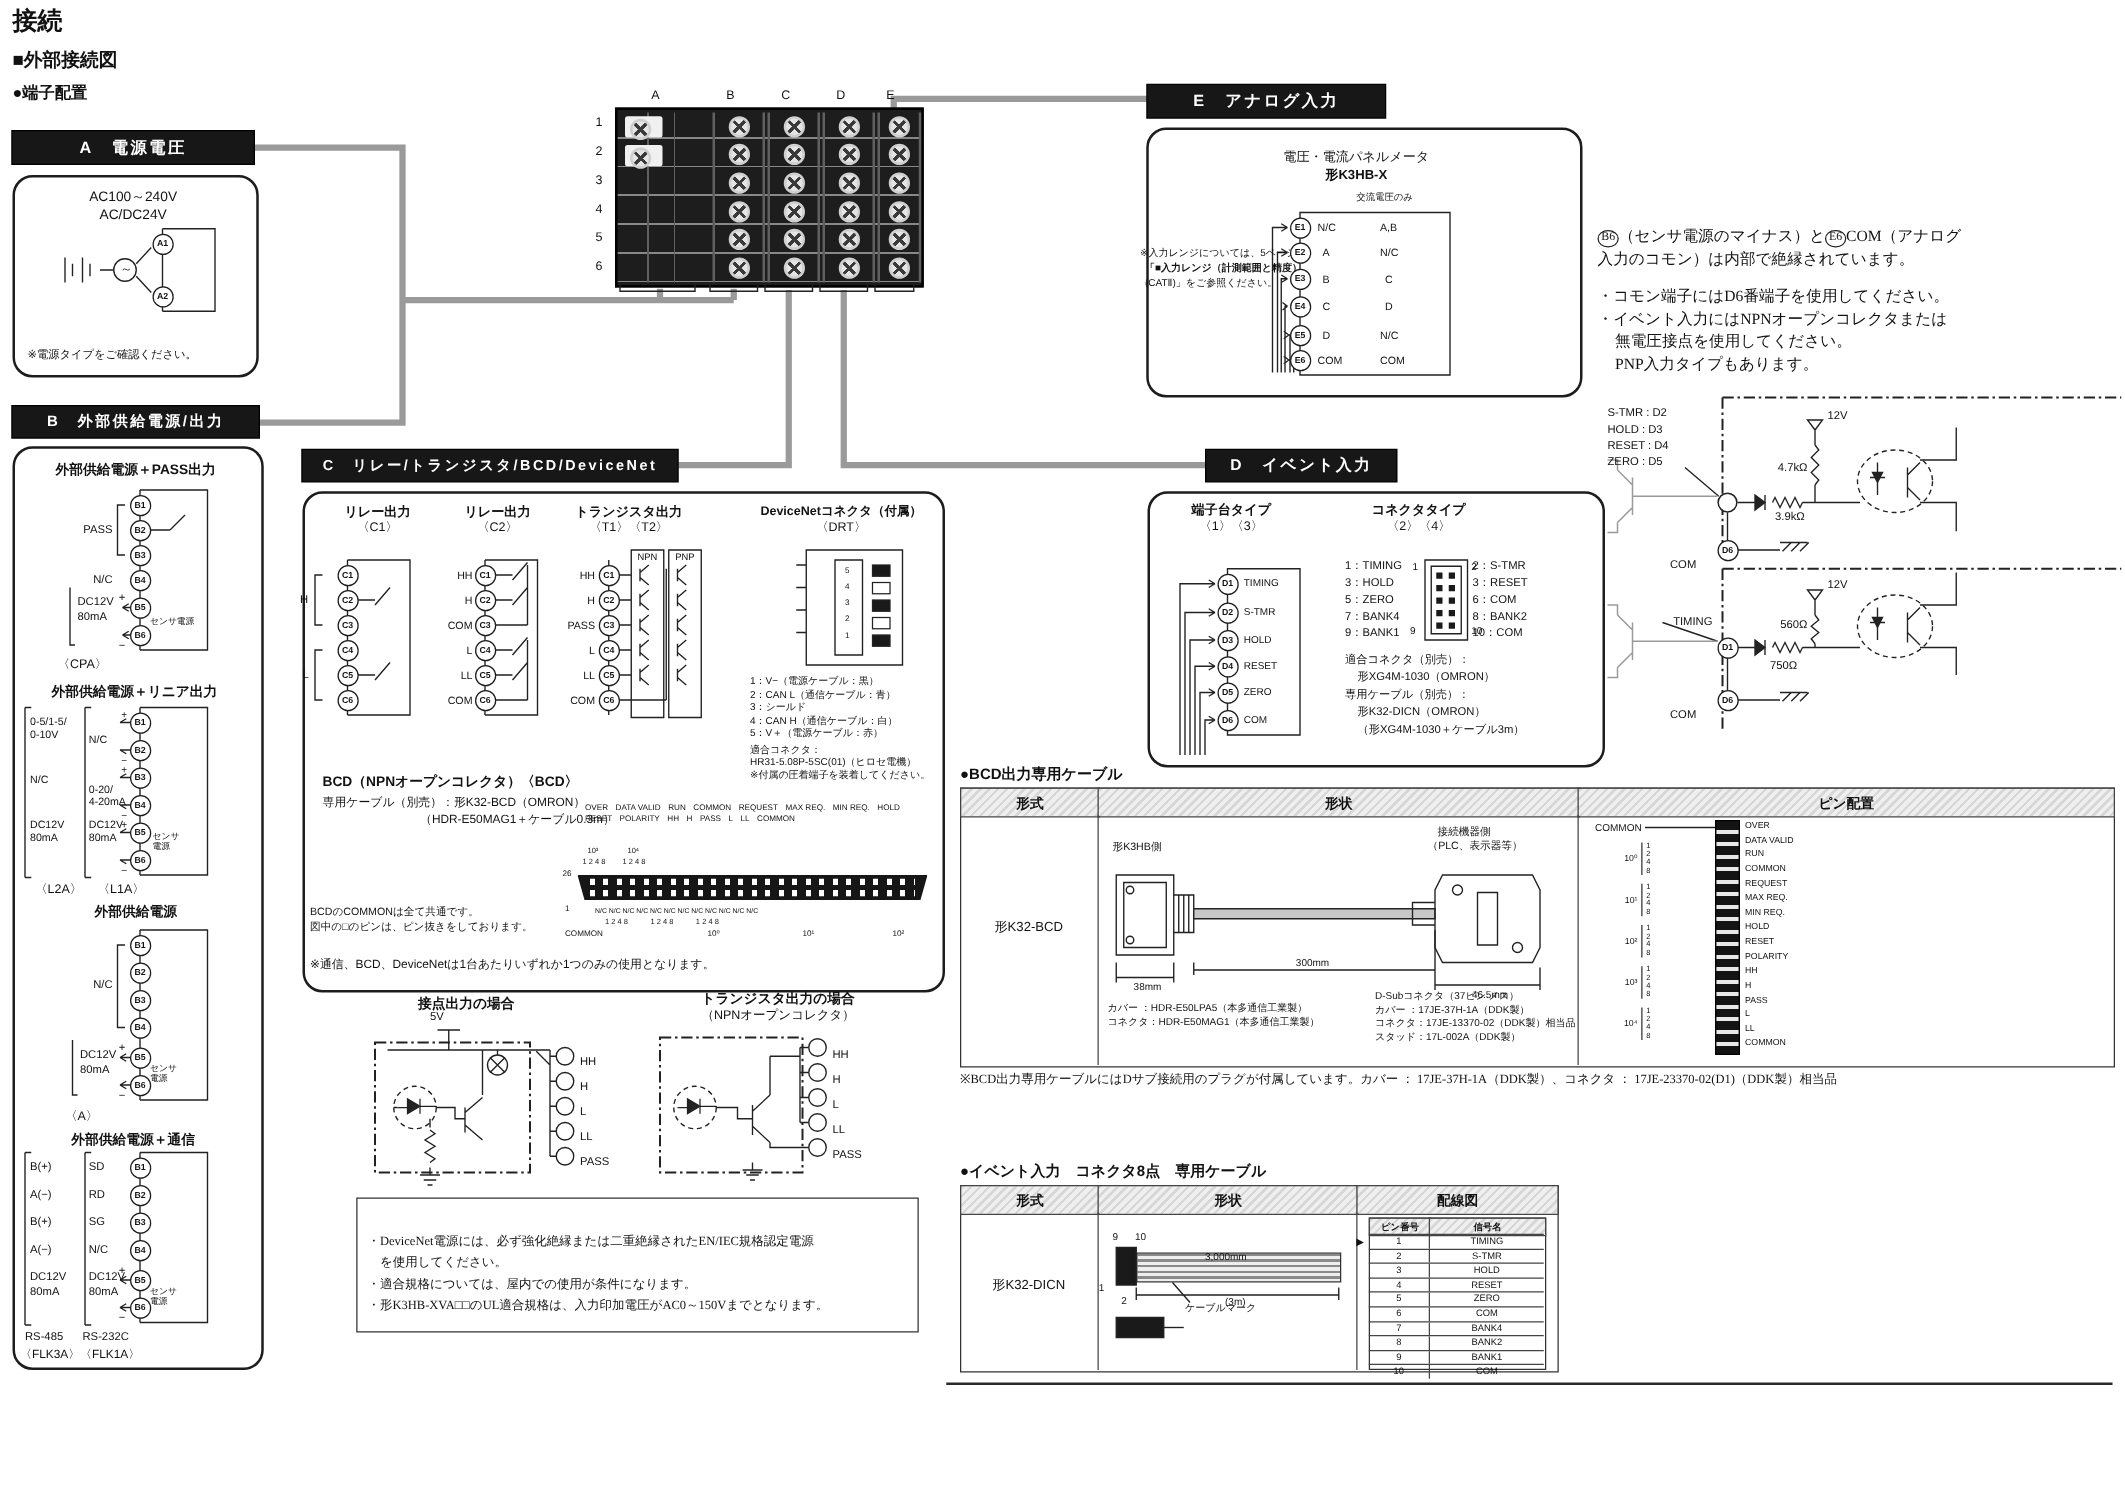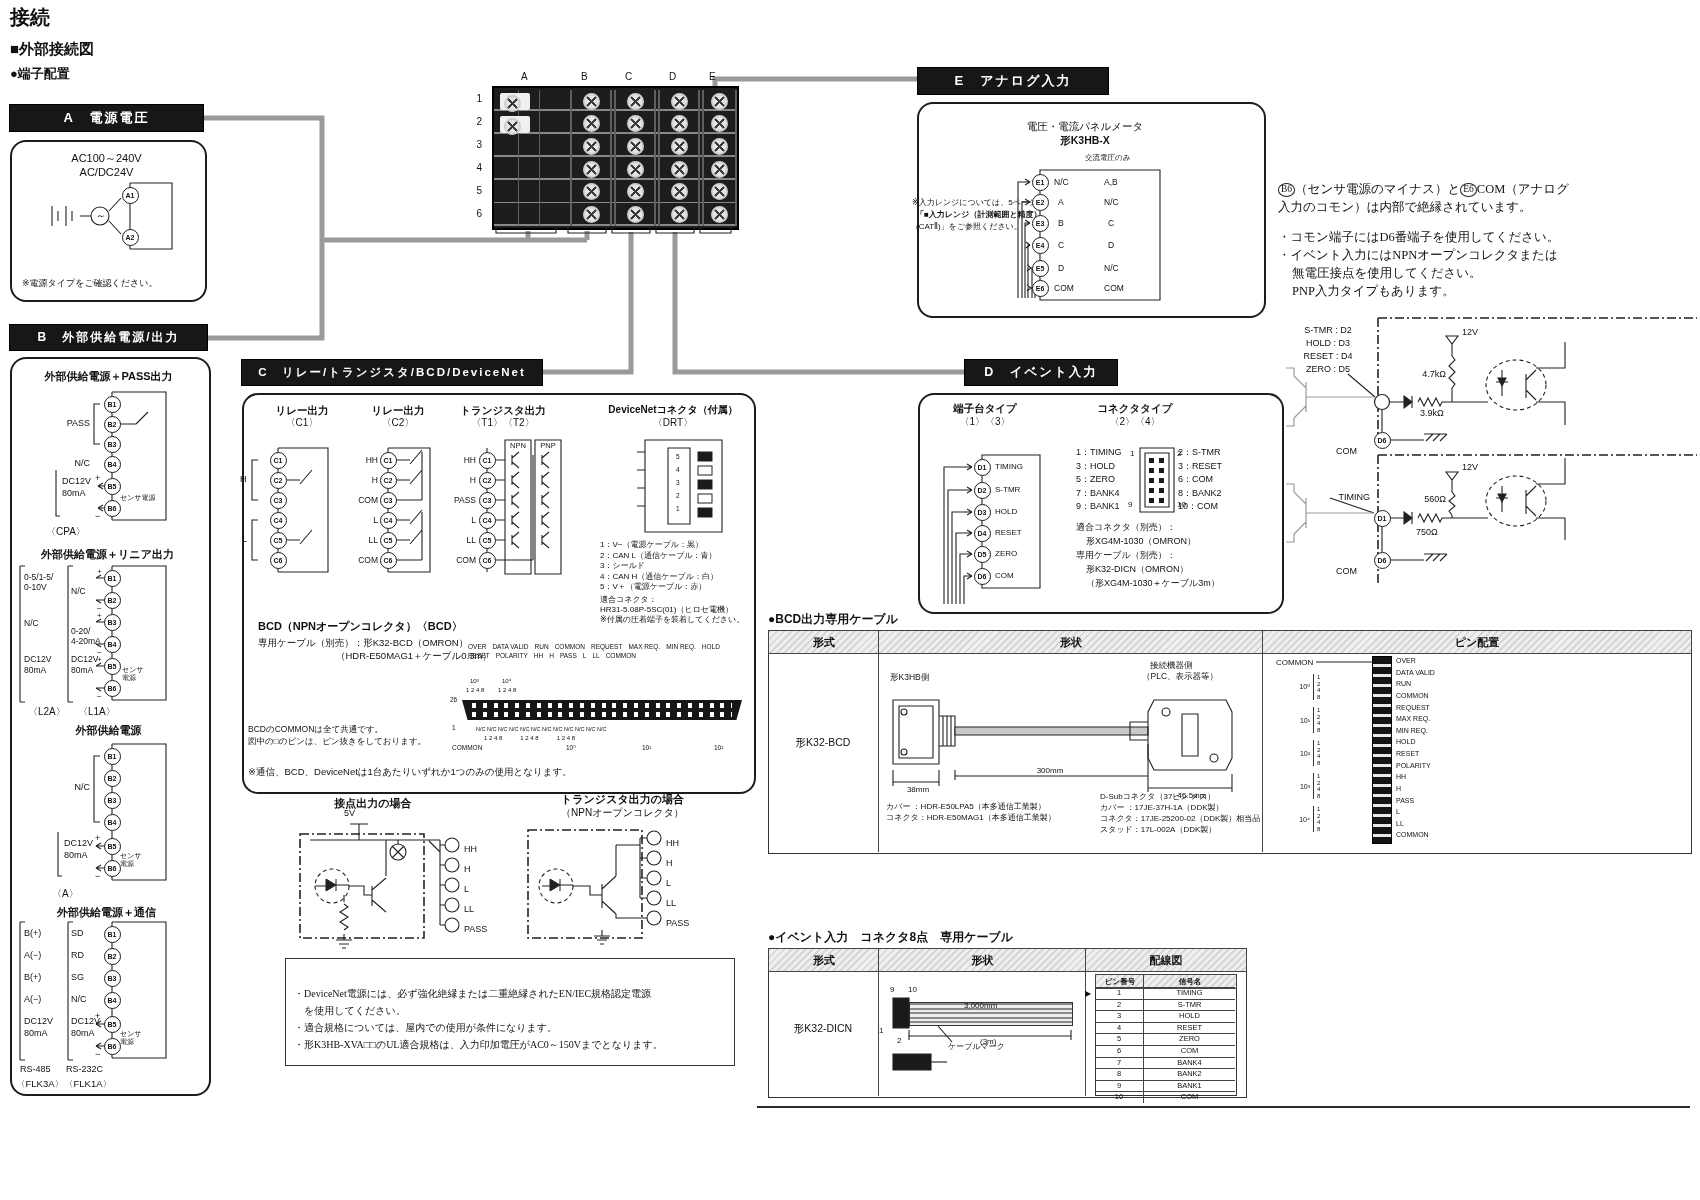--- a/index.html
+++ b/index.html
@@ -420,21 +420,21 @@
 
 <div class="t f125 serif" style="left:1278px;top:182px">
   <span class="circ">B6</span><span>（センサ電源のマイナス）と</span><span class="circ">E6</span><span>COM（アナログ</span>
 </div>
 <div class="t f125 serif" style="left:1278px;top:200px">入力のコモン）は内部で絶縁されています。</div>
 <div class="t f125 serif" style="left:1278px;top:230px">・コモン端子にはD6番端子を使用してください。</div>
 <div class="t f125 serif" style="left:1278px;top:248px">・イベント入力にはNPNオープンコレクタまたは</div>
 <div class="t f125 serif" style="left:1292px;top:266px">無電圧接点を使用してください。</div>
 <div class="t f125 serif" style="left:1292px;top:284px">PNP入力タイプもあります。</div>
 
-<div class="vlist lh13" style="left:1286px;top:324px;width:84px;font-size:9px;text-align:center">
+<div class="vlist lh13" style="left:1286px;top:324px;width:84px;font-size:9px;text-align:left">
   <div>S-TMR : D2</div>
       <div>HOLD : D3</div>
       <div>RESET : D4</div>
       <div>ZERO : D5</div>
 </div>
 <div class="t f9" style="left:1462px;top:327px">12V</div>
 <div class="t f9 r" style="left:1404px;top:369px;width:42px">4.7kΩ</div>
 <div class="t f9" style="left:1420px;top:408px">3.9kΩ</div>
 <div class="term" style="left:1382px;top:440px">D6</div>
 <div class="t f9" style="left:1336px;top:446px">COM</div>
@@ -457,21 +457,21 @@
 <div class="t f85" style="left:890px;top:672px">形K3HB側</div>
 <div class="t f85" style="left:1150px;top:660px">接続機器側</div>
 <div class="t f85" style="left:1142px;top:671px">（PLC、表示器等）</div>
 <div class="t f8 c" style="left:898px;top:785px;width:40px">38mm</div>
 <div class="t f8 c" style="left:1028px;top:766px;width:44px;background:#fff">300mm</div>
 <div class="t f8 c" style="left:1170px;top:791px;width:44px">46.5mm</div>
 <div class="t f8" style="left:886px;top:802px">カバー ：HDR-E50LPA5（本多通信工業製）</div>
 <div class="t f8" style="left:886px;top:813px">コネクタ：HDR-E50MAG1（本多通信工業製）</div>
 <div class="t f8" style="left:1100px;top:792px">D-Subコネクタ（37ピン メス）</div>
 <div class="t f8" style="left:1100px;top:803px">カバー ：17JE-37H-1A（DDK製）</div>
-<div class="t f8" style="left:1100px;top:814px">コネクタ：17JE-25200-02（DDK製）相当品</div>
+<div class="t f8" style="left:1100px;top:814px">コネクタ：17JE-13370-02（DDK製）相当品</div>
 <div class="t f8" style="left:1100px;top:825px">スタッド：17L-002A（DDK製）</div>
 <div class="t f8" style="left:1276px;top:658px">COMMON</div>
 <div class="pgs" style="left:1286px;top:674px">
 
 <div class="pg">
         <span class="pd">10⁰</span>
         <span class="pb">
           <i>1</i>
           <i>2</i>
           <i>4</i>
@@ -527,20 +527,21 @@
       <div style="font-size:7px">HOLD</div>
       <div style="font-size:7px">RESET</div>
       <div style="font-size:7px">POLARITY</div>
       <div style="font-size:7px">HH</div>
       <div style="font-size:7px">H</div>
       <div style="font-size:7px">PASS</div>
       <div style="font-size:7px">L</div>
       <div style="font-size:7px">LL</div>
       <div style="font-size:7px">COMMON</div>
     </div>
+<div class="t f10 serif" style="left:768px;top:858px">※BCD出力専用ケーブルにはDサブ接続用のプラグが付属しています。カバー ： 17JE-37H-1A（DDK製）、コネクタ ： 17JE-23370-02(D1)（DDK製）相当品</div>
 
 <div class="t f12 b" style="left:768px;top:930px">●イベント入力　コネクタ8点　専用ケーブル</div>
 <div class="frame" style="left:768px;top:948px;width:477px;height:148px"></div>
 <div class="th f11" style="left:768px;top:948px;width:110px;height:22px">形式</div>
 <div class="th f11" style="left:878px;top:948px;width:207px;height:22px">形状</div>
 <div class="th f11" style="left:1085px;top:948px;width:160px;height:22px">配線図</div>
 <div class="vline" style="left:878px;top:970px;height:126px"></div>
 <div class="vline" style="left:1085px;top:970px;height:126px"></div>
 <div class="t f105 c" style="left:778px;top:1022px;width:90px">形K32-DICN</div>
 <div class="t f8" style="left:890px;top:985px">9</div>

